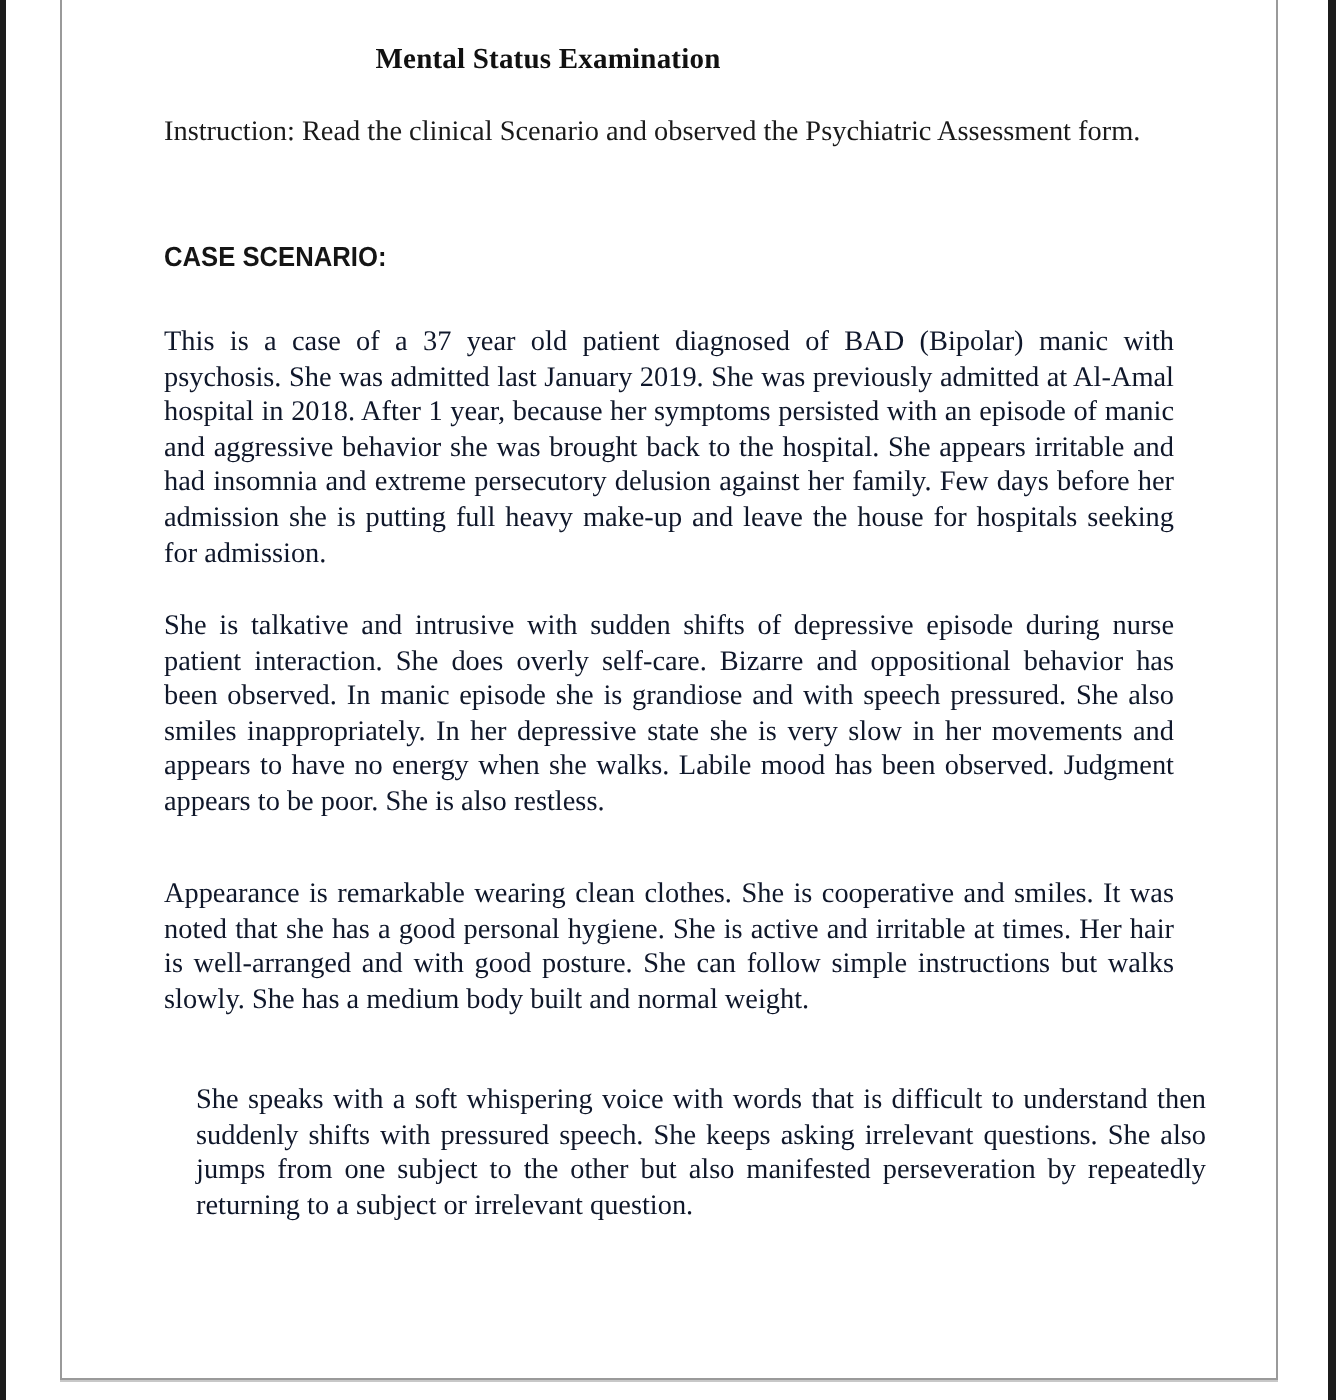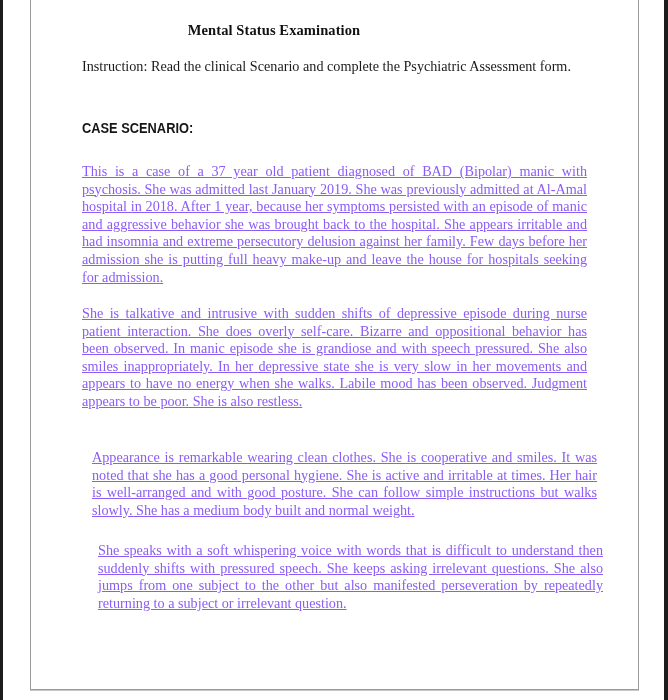--- a/index.html
+++ b/index.html
@@ -75,42 +75,41 @@
       transform: scaleX(0.93);
       transform-origin: left center;
     }
     .para {
       position: absolute;
       left: 82px;
       width: 505px;
       font-size: 14.2px;
       line-height: 17.6px;
       text-align: justify;
-      color: #8b5cf6;
-      text-decoration: underline;
+      color: #0f172a;
     }
     #para-1 { top: 163px; }
     #para-2 { top: 305px; }
     #para-3 { top: 439px; }
     #para-4 { top: 526px; }
   </style>
 </head>
 <body>
 
 <div class="edge-left"></div>
 <div class="edge-right"></div>
 <div class="top-smudge"></div>
 
 <div class="frame"></div>
 
 <div class="title">Mental Status Examination</div>
 
-<div class="instruction">Instruction:  Read the clinical Scenario and complete the Psychiatric Assessment form.</div>
+<div class="instruction">Instruction:  Read the clinical Scenario and observed the Psychiatric Assessment form.</div>
 
 <div class="case-heading">CASE SCENARIO:</div>
 
 <p class="para" id="para-1" style="margin:0">This is a case of a 37 year old patient diagnosed of BAD (Bipolar) manic with psychosis. She was admitted last January 2019. She was previously admitted at Al-Amal hospital in 2018. After 1 year, because her symptoms persisted with an episode of manic and aggressive behavior she was brought back to the hospital. She appears irritable and had insomnia and extreme persecutory delusion against her family. Few days before her admission she is putting full heavy make-up and leave the house for hospitals seeking for admission.</p>
 
 <p class="para" id="para-2" style="margin:0">She is talkative and intrusive with sudden shifts of depressive episode during nurse patient interaction. She does overly self-care. Bizarre and oppositional behavior has been observed. In manic episode she is grandiose and with speech pressured. She also smiles inappropriately. In her depressive state she is very slow in her movements and appears to have no energy when she walks. Labile mood has been observed. Judgment appears to be poor. She is also restless.</p>
 
-<p class="para" id="para-3" style="margin:10px">Appearance is remarkable wearing clean clothes. She is cooperative and smiles. It was noted that she has a good personal hygiene. She is active and irritable at times. Her hair is well-arranged and with good posture. She can follow simple instructions but walks slowly. She has a medium body built and normal weight.</p>
+<p class="para" id="para-3" style="margin:0">Appearance is remarkable wearing clean clothes. She is cooperative and smiles. It was noted that she has a good personal hygiene. She is active and irritable at times. Her hair is well-arranged and with good posture. She can follow simple instructions but walks slowly. She has a medium body built and normal weight.</p>
 
 <p class="para" id="para-4" style="margin:16px">She speaks with a soft whispering voice with words that is difficult to understand then suddenly shifts with pressured speech. She keeps asking irrelevant questions. She also jumps from one subject to the other but also manifested perseveration by repeatedly returning to a subject or irrelevant question.</p>
 
 </body></html>

